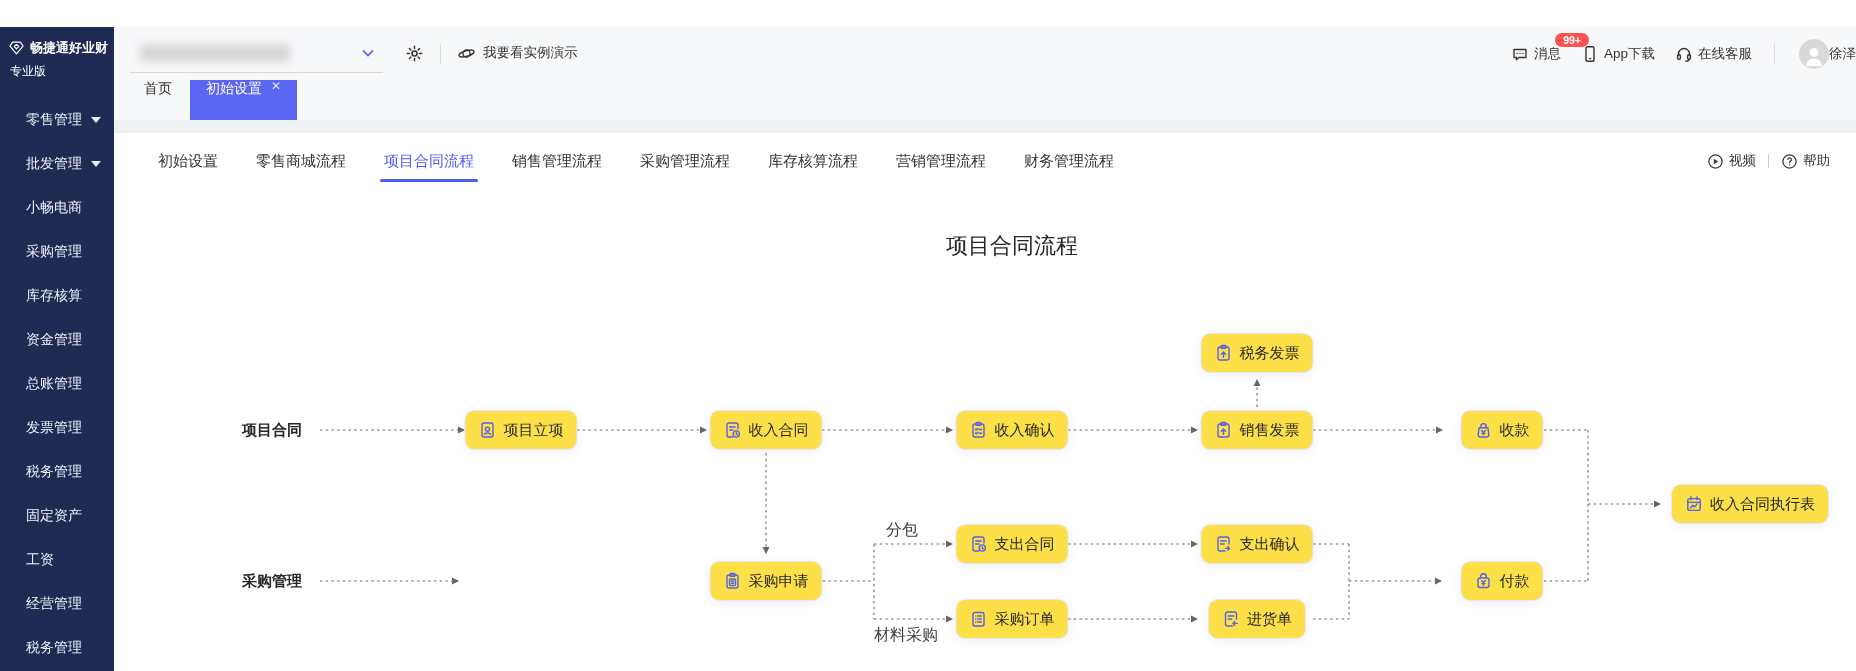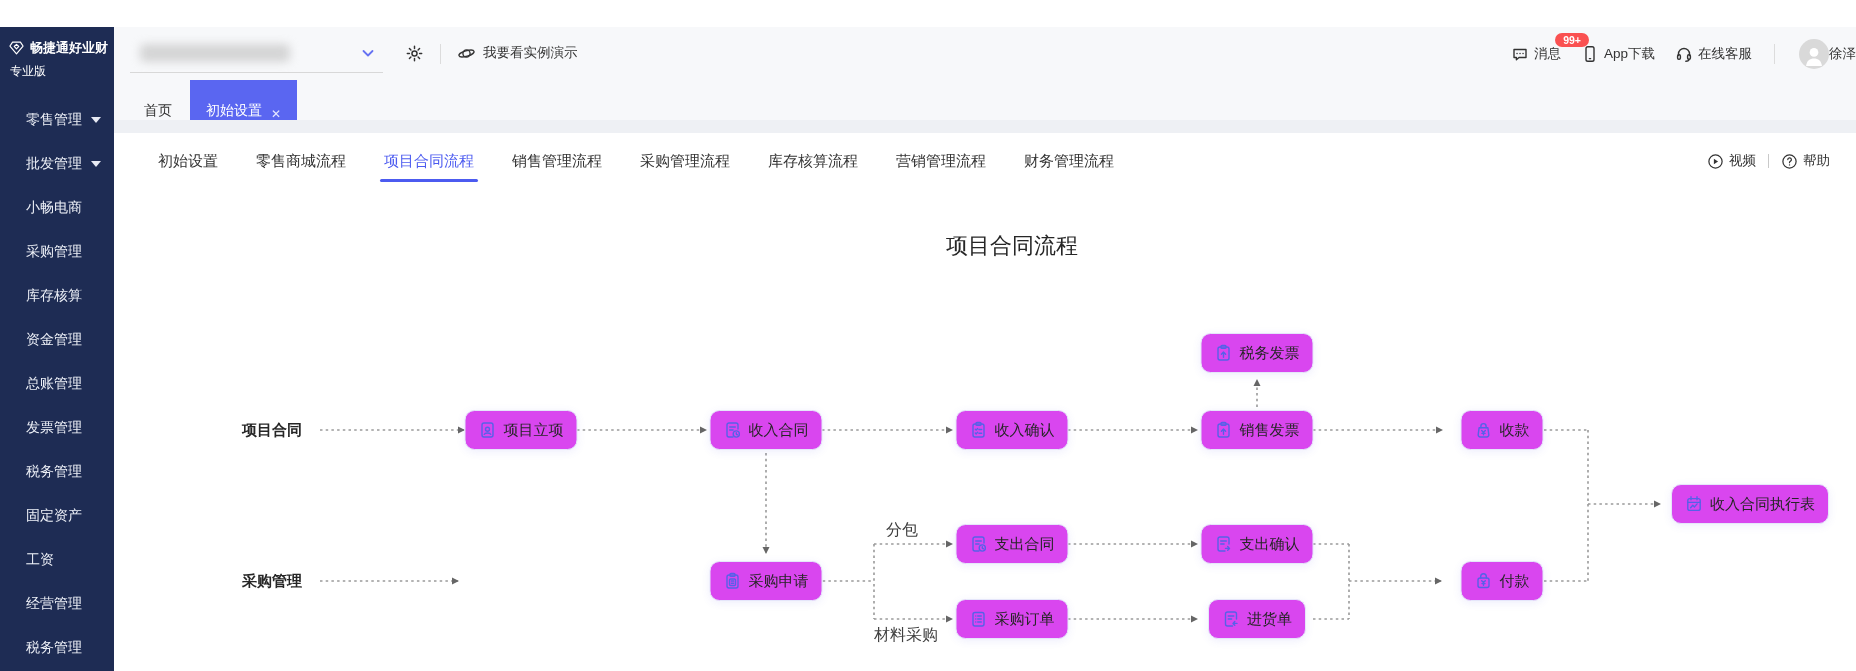--- a/index.html
+++ b/index.html
@@ -33,21 +33,21 @@
   .tb-item { display:flex; align-items:center; gap:5px; font-size:13.5px; color:#333; cursor:pointer; position:relative; }
   .badge { position:absolute; top:-12px; right:-28px; background:#fa5151; color:#fff;
     font-size:10.5px; font-weight:bold; border-radius:9px; padding:2px 8px; line-height:1; }
   .avatar { width:30px; height:30px; border-radius:50%; background:#d9d9d9; display:flex;
     align-items:flex-end; justify-content:center; overflow:hidden; }
   .user-group { display:flex; align-items:center; margin-left:2px; }
   .user-name { font-size:13.5px; color:#333; white-space:nowrap; }
 
   
   .tabrow { height:40px; background:#f7f8fa; display:flex; align-items:stretch; padding-left:12px; }
-  .tab { display:flex; align-items:flex-end; padding:0 18px; font-size:14px; color:#333; cursor:pointer; }
+  .tab { display:flex; align-items:flex-start; padding:0 18px; font-size:14px; color:#333; cursor:pointer; }
   .tab.active { background:#5a66f1; color:#fff; padding:0 16px; gap:9px; }
   .tab-close { font-size:12px; color:#e6e8ff; line-height:1; }
   .gray-strip { height:13px; background:#eef0f4; }
 
   
   .content { flex:1; background:#fff; display:flex; flex-direction:column; min-height:0; }
   .subtabs { height:56px; display:flex; align-items:center; padding:0 26px 0 44px; gap:38px; }
   .subtab { font-size:15px; color:#333; cursor:pointer; position:relative; height:56px;
     display:flex; align-items:center; white-space:nowrap; }
   .subtab.active { color:#4c5bf0; }
@@ -55,21 +55,21 @@
     height:3px; background:#4c5bf0; border-radius:2px; }
   .subtabs-right { margin-left:auto; display:flex; align-items:center; gap:8px; font-size:13.5px; color:#333; }
   .sr-item { display:flex; align-items:center; gap:5px; cursor:pointer; }
   .sr-divider { width:1px; height:14px; background:#c9c9c9; margin:0 4px; }
 
   
   .canvas { position:relative; flex:1; }
   .flow-title { position:absolute; left:898px; top:42px; transform:translateX(-50%);
     font-size:22px; font-weight:500; color:#262626; white-space:nowrap; }
   .arrows { position:absolute; left:0; top:0; }
-  .node { position:absolute; transform:translate(-50%,-50%); height:40px; background:#d946ef;
+  .node { position:absolute; transform:translate(-50%,-50%); height:40px; background:#fde047;
     border:1px solid #e5e6fa; border-radius:10px; box-shadow:0 2px 8px rgba(84,92,230,.10);
     display:inline-flex; align-items:center; gap:7px; padding:0 13px; font-size:15px; color:#262626;
     cursor:pointer; white-space:nowrap; }
   .row-label { position:absolute; transform:translate(-50%,-50%); font-size:15px; font-weight:600;
     color:#262626; white-space:nowrap; }
   .branch-label { position:absolute; transform:translate(-50%,-50%); font-size:16px; color:#404040; white-space:nowrap; }
   .nico { width:18px; height:18px; flex:0 0 18px; }
   .defs-holder { position:absolute; width:0; height:0; overflow:hidden; }
 </style>
 </head>

